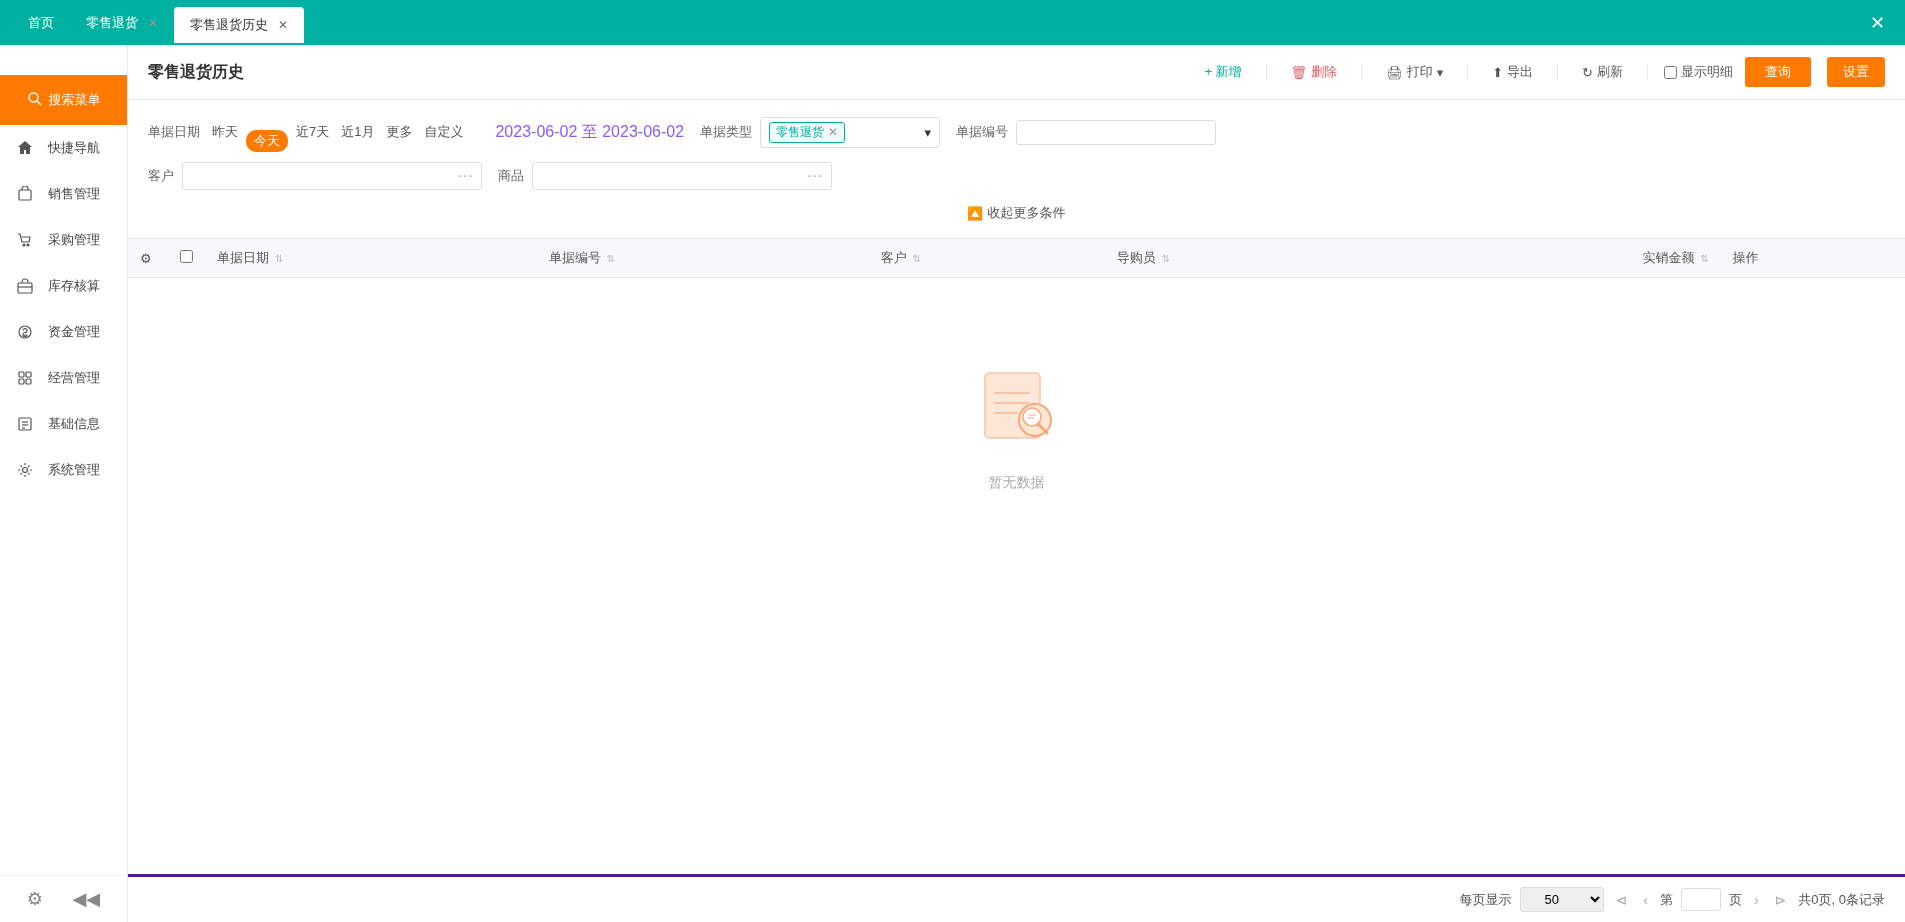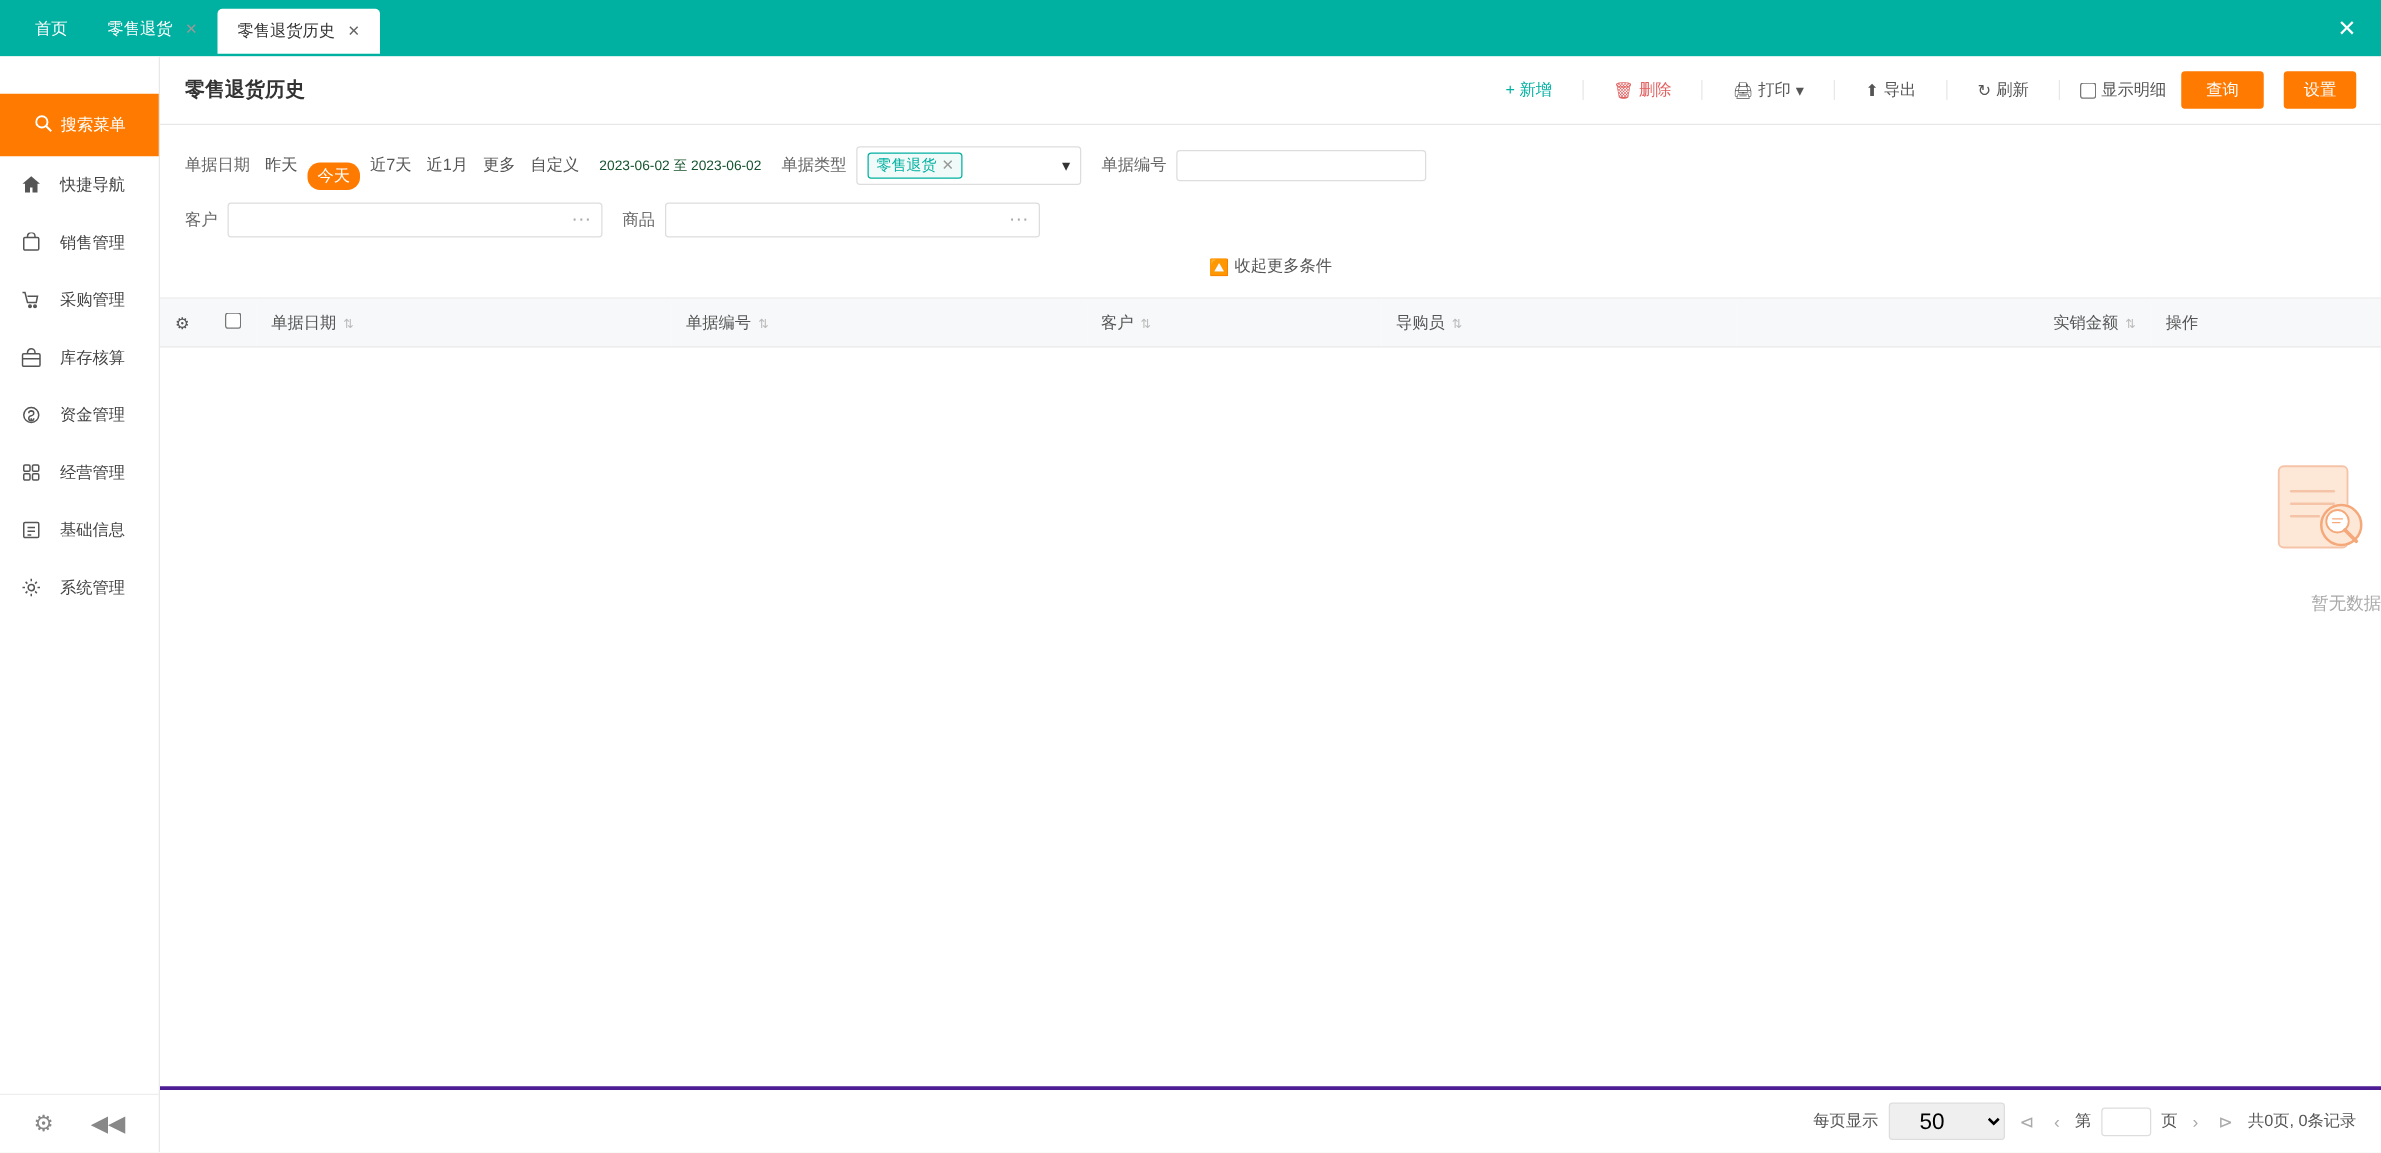--- a/index.html
+++ b/index.html
@@ -41,44 +41,44 @@
     .btn-setting { background: #ff7a00; color: white; border: none; padding: 6px 16px; border-radius: 3px; cursor: pointer; font-size: 13px; margin-left: 4px; }
 
     
     .filter-area { background: white; padding: 12px 20px; border-bottom: 1px solid #e8e8e8; flex-shrink: 0; }
     .filter-row { display: flex; align-items: center; gap: 16px; margin-bottom: 10px; flex-wrap: wrap; }
     .filter-item { display: flex; align-items: center; gap: 8px; }
     .filter-label { color: #666; font-size: 13px; white-space: nowrap; }
     .date-shortcuts { display: flex; align-items: center; gap: 4px; }
     .date-btn { color: #555; font-size: 13px; cursor: pointer; padding: 1px 4px; border-radius: 3px; }
     .date-btn.active { background: #ff7a00; color: white; border-radius: 10px; padding: 2px 8px; margin-top: 18px; }
-    .date-range { color: #14532d; font-size: 11px; margin-left: 4px; }
+    .date-range { color: #8b5cf6; font-size: 16px; margin-left: 20px; }
     .filter-select { display: flex; align-items: center; border: 1px solid #ddd; border-radius: 3px; padding: 4px 8px; min-width: 180px; gap: 4px; cursor: pointer; font-size: 13px; }
     .filter-tag { background: #f0faf9; border: 1px solid #00b0a0; color: #00b0a0; border-radius: 3px; padding: 1px 6px; font-size: 12px; display: flex; align-items: center; gap: 4px; }
     .filter-tag .remove { cursor: pointer; color: #999; }
     .filter-input { border: 1px solid #ddd; border-radius: 3px; padding: 4px 8px; font-size: 13px; color: #333; min-width: 200px; outline: none; }
     .filter-dots { color: #aaa; font-size: 16px; cursor: pointer; }
     .collapse-btn { display: flex; align-items: center; gap: 4px; color: #555; font-size: 13px; cursor: pointer; margin: 0 auto; }
     .collapse-row { display: flex; justify-content: center; padding: 4px 0; }
 
     
     .table-area { flex: 1; overflow: auto; padding: 0; background: white; }
     table { width: 100%; border-collapse: collapse; }
     thead { background: #f7f8fa; position: sticky; top: 0; z-index: 1; }
     th { padding: 10px 12px; text-align: left; font-weight: normal; color: #555; font-size: 13px; border-bottom: 1px solid #e8e8e8; white-space: nowrap; }
     th .sort-icon { color: #bbb; font-size: 10px; margin-left: 2px; }
     .th-settings { width: 40px; }
     .th-checkbox { width: 32px; }
-    .empty-area { display: flex; flex-direction: column; align-items: flex-end; justify-content: center; padding: 80px 0; }
+    .empty-area { display: flex; flex-direction: column; align-items: center; justify-content: center; padding: 80px 0; }
     .empty-icon { width: 100px; height: 100px; margin-bottom: 16px; }
     .empty-text { color: #aaa; font-size: 14px; }
 
     
     .pagination { background: white; border-top: 3px solid #4c1d95; padding: 10px 20px; display: flex; align-items: center; justify-content: flex-end; gap: 8px; flex-shrink: 0; font-size: 13px; color: #555; }
-    .page-size-select { border: 1px solid #ddd; border-radius: 3px; padding: 3px 20px; font-size: 18px; cursor: pointer; }
+    .page-size-select { border: 1px solid #ddd; border-radius: 3px; padding: 3px 20px; font-size: 13px; cursor: pointer; }
     .page-nav-btn { color: #aaa; cursor: pointer; padding: 2px 4px; font-size: 14px; }
     .page-input { border: 1px solid #ddd; border-radius: 3px; width: 40px; text-align: center; padding: 3px; font-size: 13px; }
     .divider { width: 1px; background: #e8e8e8; height: 16px; display: inline-block; margin: 0 4px; }
   </style>
 </head>
 <body>
 
 <div class="top-bar">
   <div class="tab home-tab">
     <span>首页</span>

